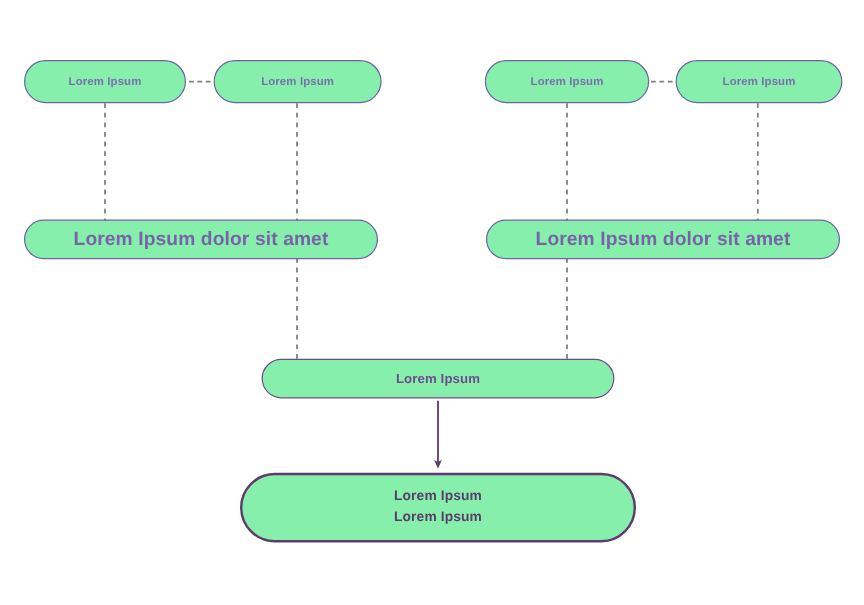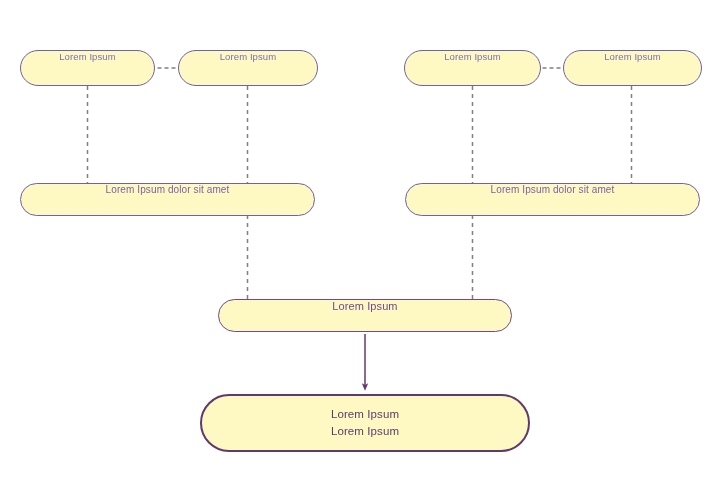--- a/index.html
+++ b/index.html
@@ -22,37 +22,39 @@
     left: 0;
     top: 0;
     width: 720px;
     height: 504px;
     pointer-events: none;
   }
   .node {
     position: absolute;
     box-sizing: border-box;
     display: flex;
+    align-items: center;
     justify-content: center;
     text-align: center;
-    background: #fef9c3;
+    background: #86efac;
     z-index: 2;
+    font-weight: bold;
   }
   .node-leaf {
     border: 1.4px solid #6b62a8;
     border-radius: 999px;
     color: #7a6fb0;
     font-size: 9.5px;
     letter-spacing: .1px;
   }
   .node-group {
     border: 1.5px solid #6b62a8;
     border-radius: 999px;
     color: #7a62a8;
-    font-size: 10px;
+    font-size: 16px;
     letter-spacing: .1px;
   }
   .node-merge {
     border: 1.6px solid #6f4a8e;
     border-radius: 999px;
     color: #6f4a8e;
     font-size: 11px;
     letter-spacing: .1px;
   }
   .node-result {

